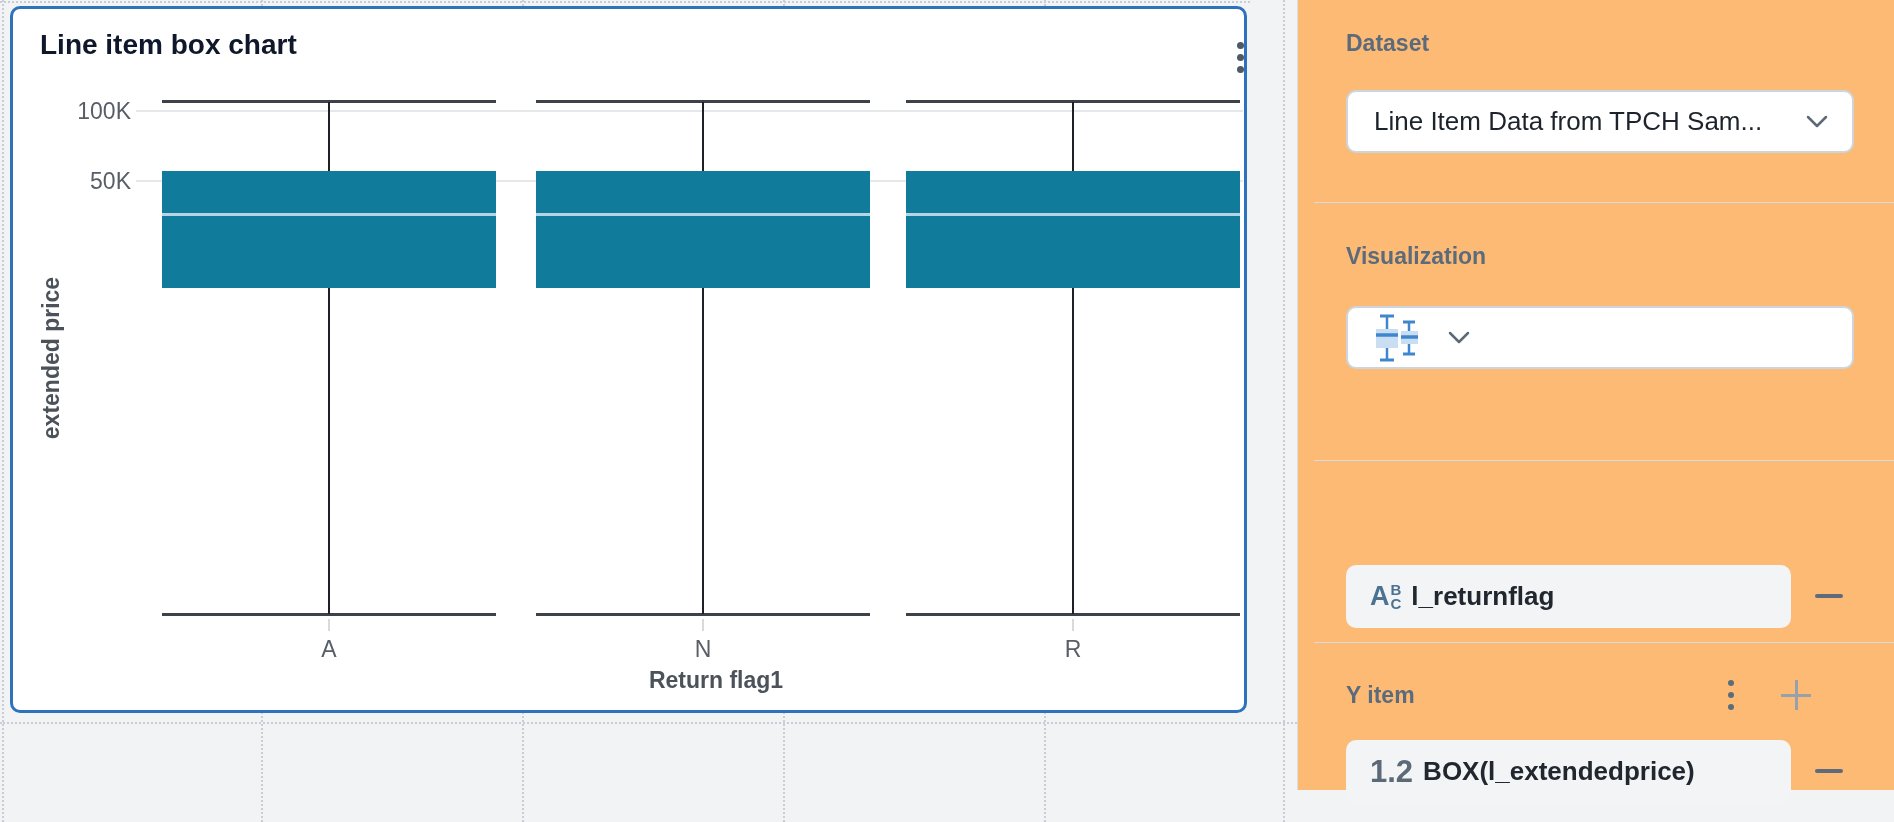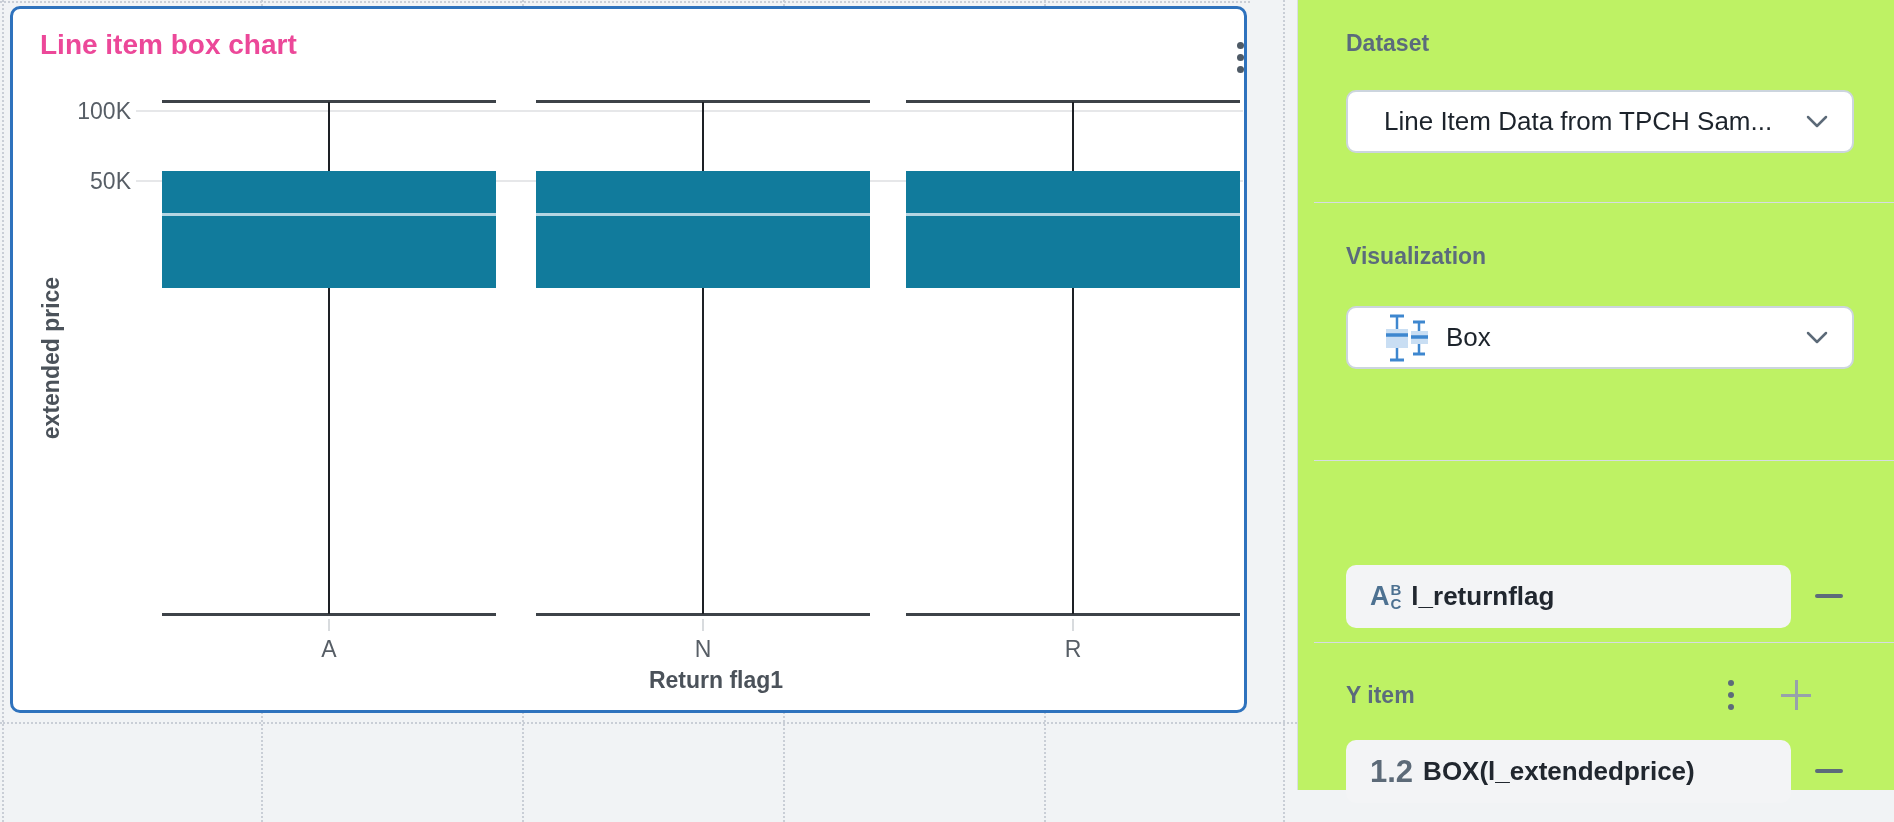--- a/index.html
+++ b/index.html
@@ -25,21 +25,21 @@
   .chart-card {
     position:absolute; left:10px; top:6px;
     width:1237px; height:707px;
     background:#ffffff;
     border:3px solid #2e72bd;
     border-radius:10px;
     z-index:1;
   }
   .card-title {
     position:absolute; left:27px; top:20px;
-    font-size:28px; font-weight:bold; color:#ec4899;
+    font-size:28px; font-weight:bold; color:#0f172a;
     white-space:nowrap;
   }
   .card-menu {
     position:absolute; left:1212px; top:26px;
     width:30px; height:44px;
     display:flex; flex-direction:column; align-items:center; justify-content:center;
     gap:5px; cursor:pointer;
   }
   .card-menu i {
     width:7px; height:7px; border-radius:50%;
@@ -66,36 +66,36 @@
     position:absolute; left:690px; top:658px;
     transform:translateX(-50%);
     font-size:23px; font-weight:bold; color:#4b525a; white-space:nowrap;margin-left:13px;
   }
   .box-el { position:absolute; }
 
   
   .side-panel {
     position:absolute; left:1297px; top:0;
     width:597px; height:790px;
-    background:#bef264;
+    background:#fdba74;
     border-left:1px solid #d9dee4;
     z-index:2;
   }
   .panel-heading {
     position:absolute; left:48px;
     font-size:23px; font-weight:bold; color:#5b6b7c; white-space:nowrap;
   }
   .divider {
     position:absolute; left:16px; right:0; height:1px; background:#d6dce2;
   }
   .select {
     position:absolute; left:48px; width:508px; height:63px;
     border:2px solid #ccd5de; border-radius:10px; background:#fff;
     display:flex; align-items:center;
-    padding:0 24px 0 36px; cursor:pointer;
+    padding:0 24px 0 26px; cursor:pointer;
   }
   .select .sel-text {
     font-size:26px; color:#1c232b; white-space:nowrap;
     overflow:hidden; flex:1;
   }
   .select .chev { flex:none; margin-left:12px; display:flex; }
   .viz-icon { flex:none; margin-right:16px; display:flex; }
 
   .checkbox-row {
     position:absolute; left:48px; top:398px; height:38px;
@@ -256,21 +256,20 @@
         <line x1="6" y1="48" x2="20" y2="48" stroke="#3e87cf" stroke-width="3"></line>
         <rect x="2" y="17" width="22" height="19" fill="#c9def3"></rect>
         <line x1="2" y1="23" x2="24" y2="23" stroke="#3e87cf" stroke-width="3.5"></line>
         <line x1="35" y1="9" x2="35" y2="43" stroke="#3e87cf" stroke-width="2.5"></line>
         <line x1="29" y1="10" x2="41" y2="10" stroke="#3e87cf" stroke-width="3"></line>
         <line x1="29" y1="42" x2="41" y2="42" stroke="#3e87cf" stroke-width="3"></line>
         <rect x="27" y="19" width="17" height="13" fill="#c9def3"></rect>
         <line x1="27" y1="25" x2="44" y2="25" stroke="#3e87cf" stroke-width="3.5"></line>
       </svg>
     </span>
-    <span class="sel-text">Box</span>
     <span class="chev">
       <svg width="22" height="13" viewBox="0 0 22 13">
           <path d="M2 2 L11 11 L20 2" fill="none" stroke="#5c6a78" stroke-width="2.5" stroke-linecap="round" stroke-linejoin="round"></path>
         </svg>
     </span>
   </div>
 
 
   <div class="divider" id="divider-2"></div>
 

